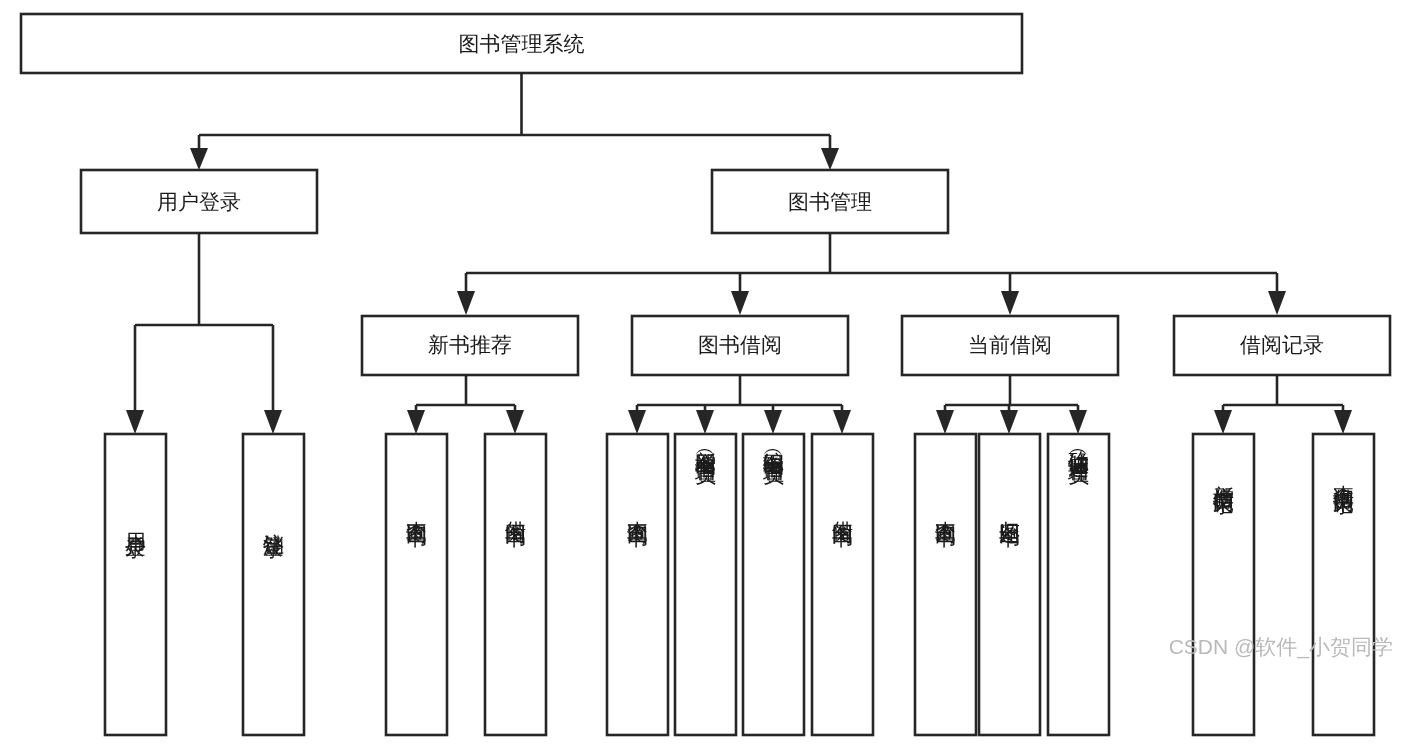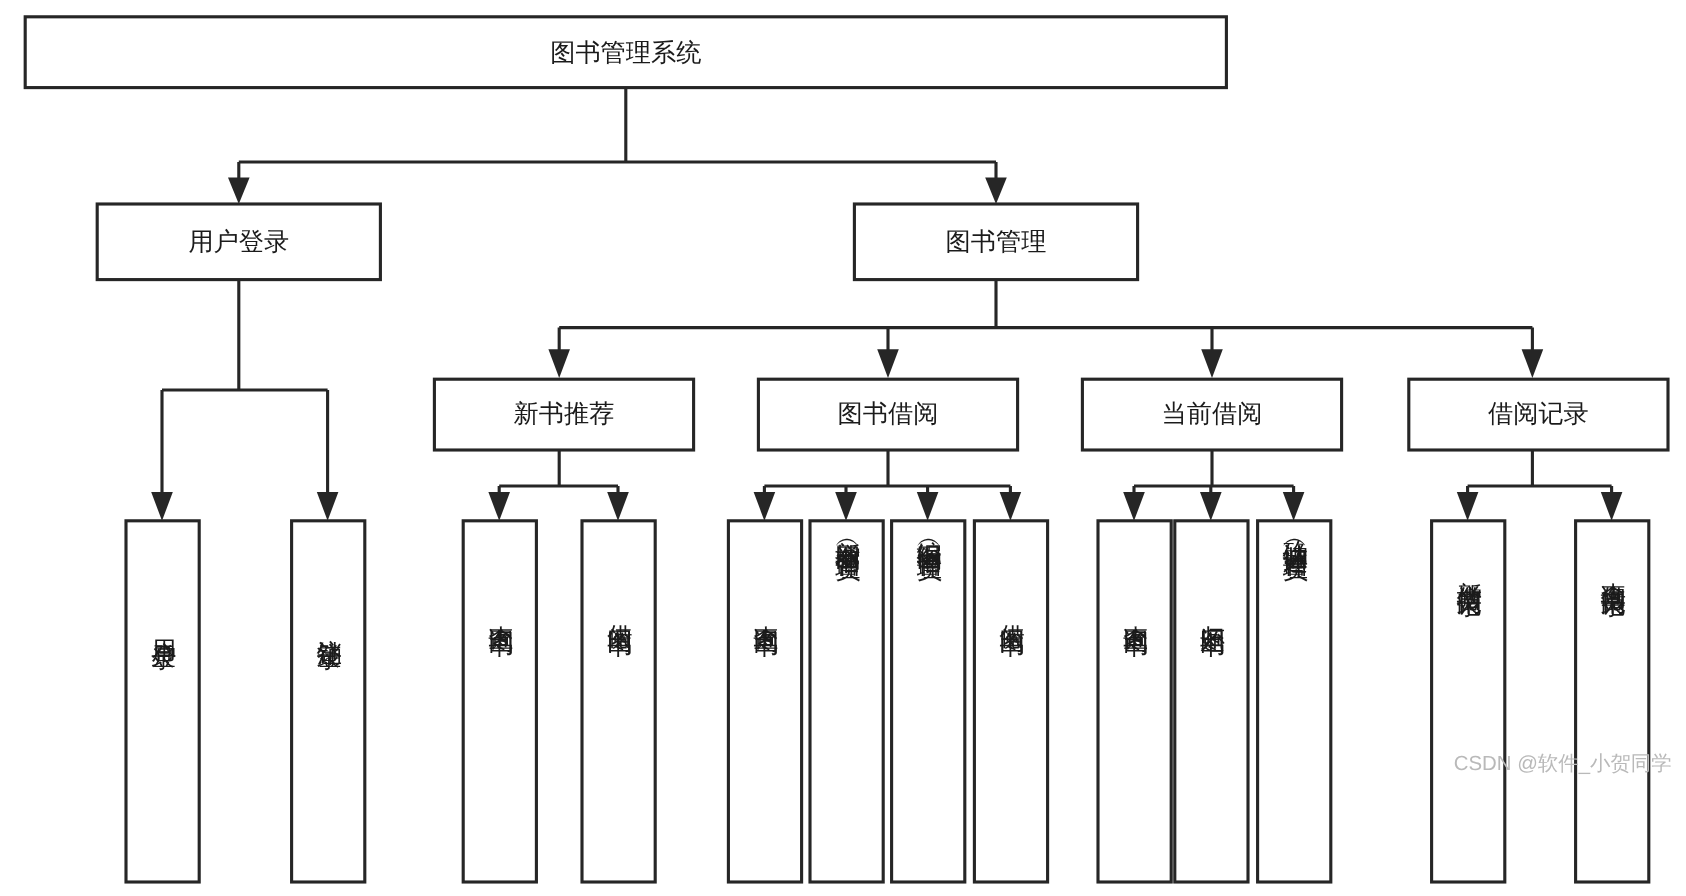--- a/index.html
+++ b/index.html
@@ -54,23 +54,23 @@
     fill: #1b1b1b;
     font-family: "Liberation Sans", "DejaVu Sans", sans-serif;
     font-size: 21px;
     text-anchor: middle;
     writing-mode: vertical-rl;
     letter-spacing: 2px;
   }
   .watermark {
     position: absolute;
     right: 12px;
-    bottom: 19px;
-    font-family: "Liberation Sans", "DejaVu Sans", sans-serif;
-    font-size: 17px;
+    bottom: 6px;
+    font-family: "Liberation Sans", "DejaVu Sans", sans-serif;
+    font-size: 21px;
     color: #b9b9b9;
     white-space: nowrap;
     user-select: none;
     margin-top: 29px;
   }
 </style>
 </head>
 <body>
 
 <div id="diagram-root">

